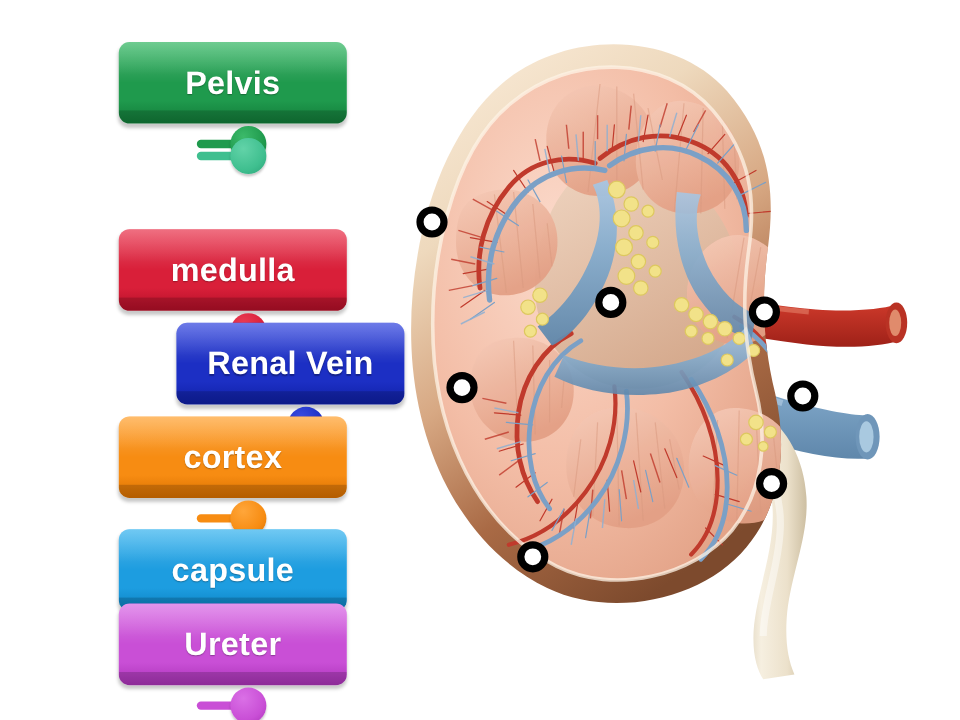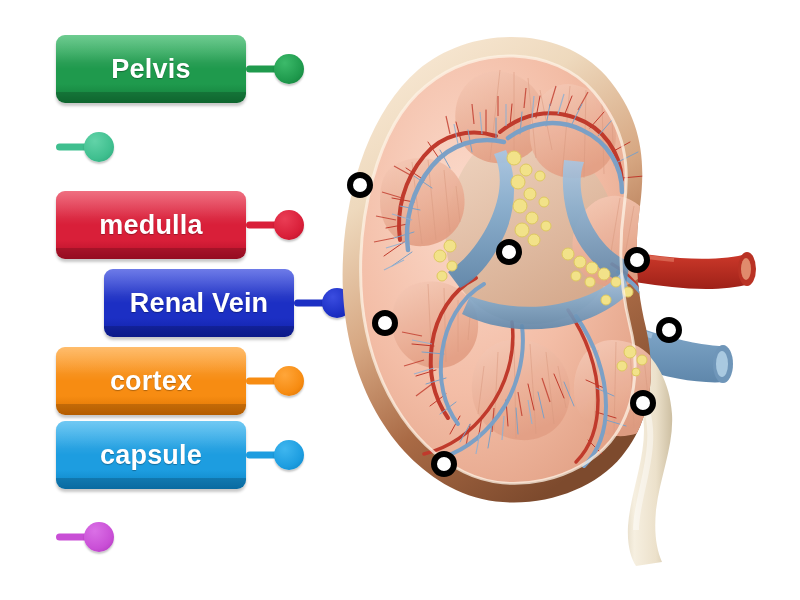--- a/index.html
+++ b/index.html
@@ -14,20 +14,21 @@
   #stage{position:absolute;left:0;top:0;width:800px;height:600px;}
 
   
   .label-row{
     position:absolute;
     left:56px;
     width:276px;
     height:68px;
     display:flex;
     align-items:center;
+    flex-direction:column;
   }
   .label-box{
     position:relative;
     width:190px;height:68px;
     border-radius:9px;
     display:flex;align-items:center;justify-content:center;
     box-shadow:0 3px 3px rgba(0,0,0,.22);
     box-sizing:border-box;
     overflow:hidden;
     flex:0 0 auto;
@@ -133,30 +134,33 @@
       </div>
       <div class="label-row" style="top: 347px;">
         <div class="label-box" style="background: linear-gradient(rgb(255, 166, 58) 0%, rgb(247, 140, 18) 40%, rgb(247, 140, 18) 72%, rgb(217, 112, 0) 100%);">
           <span class="label-text">cortex</span>
         </div>
         <div class="connector">
           <div class="conn-line" style="background: rgb(247, 140, 18);"></div>
           <div class="conn-dot" style="background: radial-gradient(circle at 36% 30%, rgb(255, 166, 58), rgb(247, 140, 18) 62%, rgb(217, 112, 0));"></div>
         </div>
       </div>
-      <div class="label-row" style="top: 421px;">
+      <div class="label-row" style="top: 441px;">
         <div class="label-box" style="background: linear-gradient(rgb(63, 182, 239) 0%, rgb(29, 157, 224) 40%, rgb(29, 157, 224) 72%, rgb(11, 129, 194) 100%);">
           <span class="label-text">capsule</span>
         </div>
         <div class="connector">
           <div class="conn-line" style="background: rgb(29, 157, 224);"></div>
           <div class="conn-dot" style="background: radial-gradient(circle at 36% 30%, rgb(63, 182, 239), rgb(29, 157, 224) 62%, rgb(11, 129, 194));"></div>
         </div>
       </div>
       <div class="label-row" style="top: 503px;">
+        <div class="label-box" style="background: linear-gradient(rgb(218, 112, 230) 0%, rgb(201, 79, 214) 40%, rgb(201, 79, 214) 72%, rgb(171, 51, 184) 100%);">
+          <span class="label-text">Ureter</span>
+        </div>
         <div class="connector">
           <div class="conn-line" style="background: rgb(201, 79, 214);"></div>
           <div class="conn-dot" style="background: radial-gradient(circle at 36% 30%, rgb(218, 112, 230), rgb(201, 79, 214) 62%, rgb(171, 51, 184));"></div>
         </div>
       </div>
     </div>
 
   <div id="kidney-figure">
     <svg viewBox="0 0 500 580" xmlns="http://www.w3.org/2000/svg">
       <defs>

